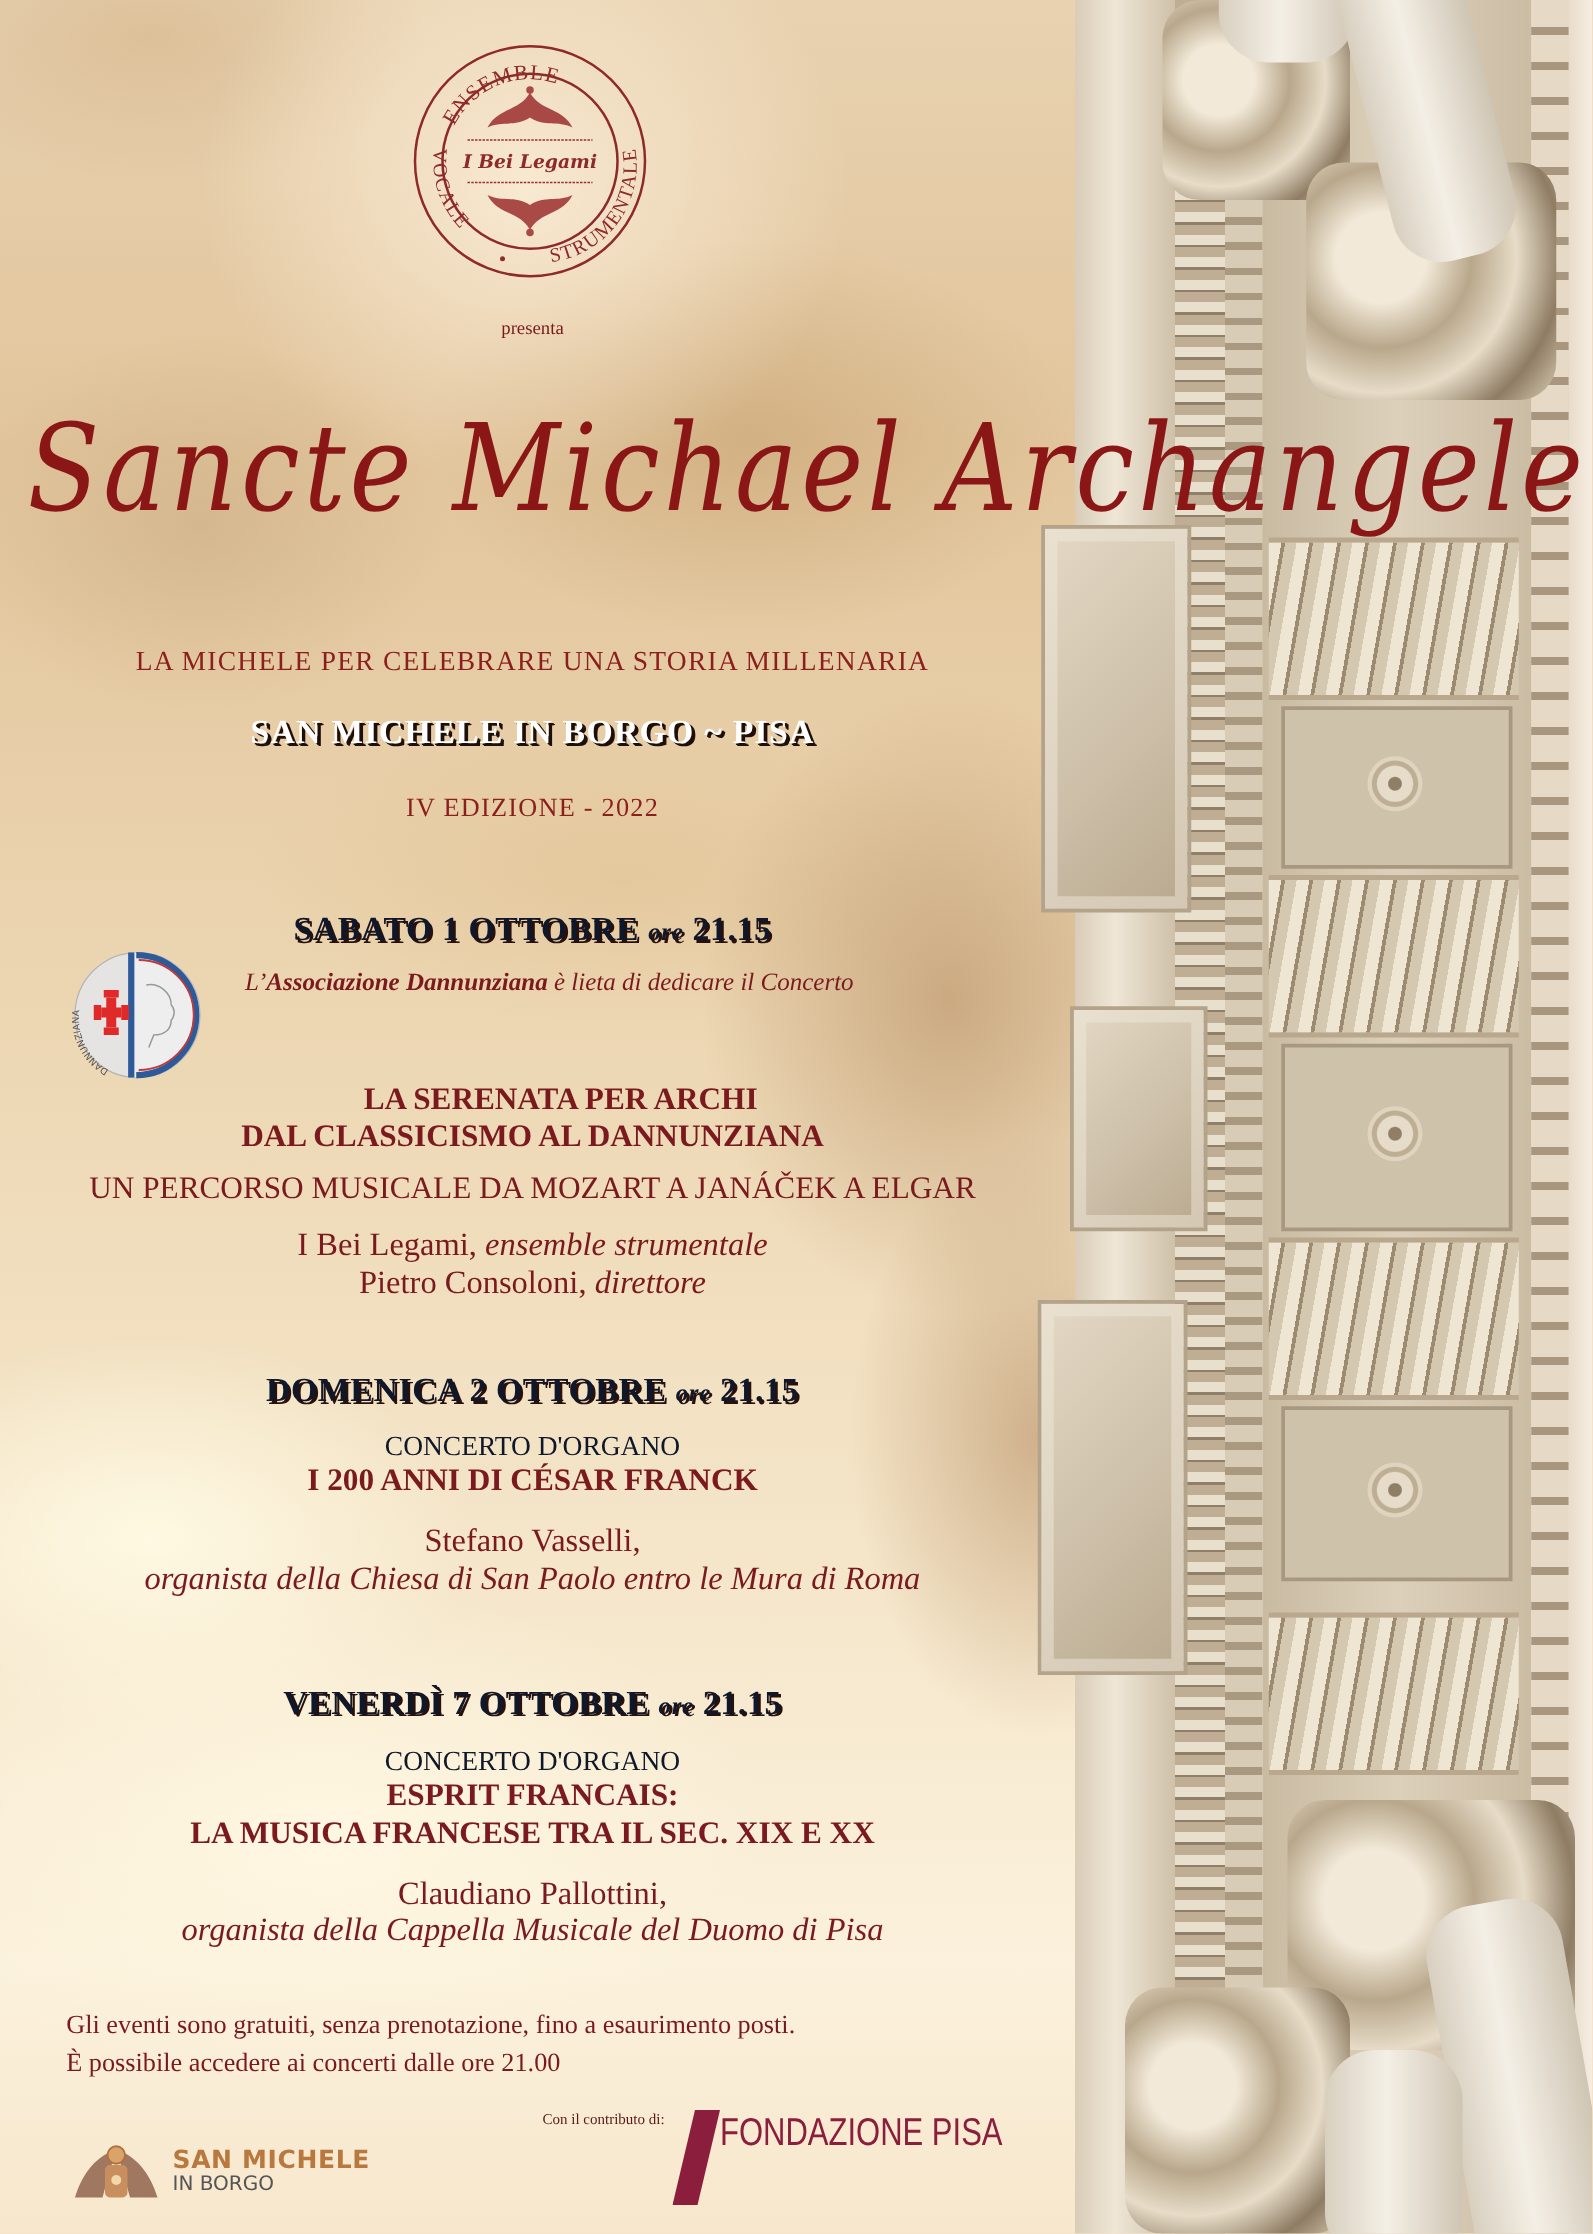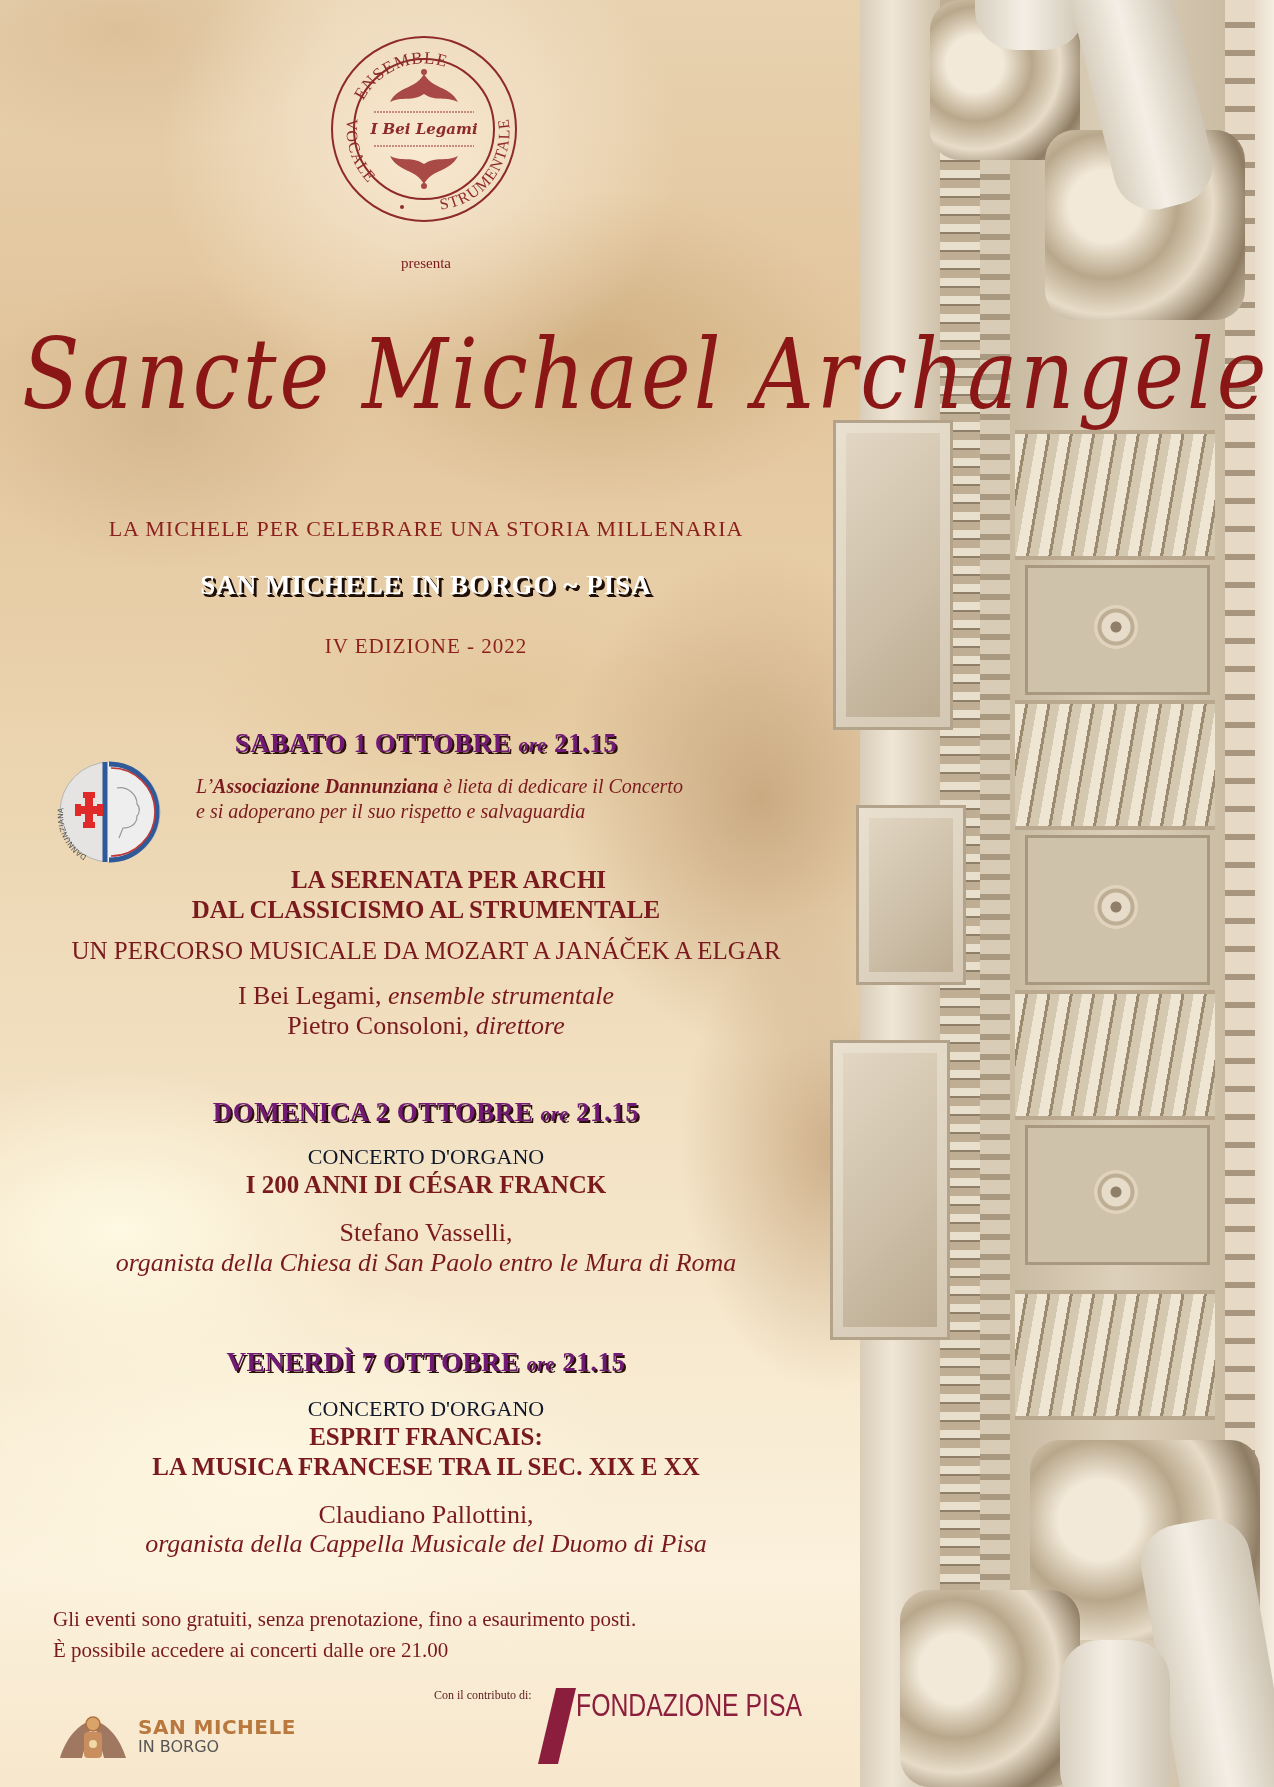--- a/index.html
+++ b/index.html
@@ -53,21 +53,21 @@
     position: absolute; left: 22px; top: 318px; width: 1040px;
     font-family: "DejaVu Serif", "Liberation Serif", serif; font-style: italic;
     font-size: 84px; letter-spacing: 3px; color: #8a1616; font-weight: normal;
     white-space: nowrap; transform: scaleY(1.15); transform-origin: left top;
   }
   .center { position: absolute; left: 0; width: 852px; text-align: center; white-space: nowrap; }
   .subtitle { font-size: 22px; letter-spacing: 1px; color: #8b1f1d; font-variant: small-caps; }
   .venue { font-size: 27px; font-weight: bold; color: #ffffff; letter-spacing: 1px;
     text-shadow: 2px 2px 0 #1e0f08, 3px 3px 0 #1e0f08; }
   .edition { font-size: 21px; color: #8b1f1d; letter-spacing: 1px; }
-  .date-head { font-size: 27px; font-weight: bold; color: #701a75; letter-spacing: 0.5px;
+  .date-head { font-size: 27px; font-weight: bold; color: #0f172a; letter-spacing: 0.5px;
     text-shadow: 2px 2px 0 #2a1008; }
   .date-head .ore { font-style: italic; font-size: 20px; font-weight: bold; }
   .assoc { position: absolute; left: 196px; top: 774px; width: 640px; font-style: italic; font-size: 20px; line-height: 25px; color: #7a1a1e; }
   .assoc b { font-weight: bold; }
   .bold-title { font-size: 25px; font-weight: bold; color: #7a1a1e; line-height: 30px; }
   .plain-title { font-size: 25px; color: #7a1a1e; }
   .plain { font-size: 26px; color: #7a1a1e; line-height: 30px; }
   .plain i { font-style: italic; }
   .small-caps-plain { font-size: 22px; color: #0f172a; }
   .note { position: absolute; left: 53px; top: 1604px; font-size: 21px; line-height: 31px; color: #7a1a1e; }
@@ -181,25 +181,24 @@
     <rect x="26" y="34" width="12" height="6"></rect>
     <rect x="26" y="64" width="12" height="6"></rect>
   </g>
   <text font-family="DejaVu Sans, sans-serif" font-size="7.5" fill="#555">
     <textPath href="#dannArc">DANNUNZIANA</textPath>
   </text>
 </svg>
 
 <div class="assoc">
   <div><span>L’</span><b>Associazione Dannunziana</b><span> è lieta di dedicare il Concerto</span></div>
-  <div>e si adoperano per il suo rispetto e salvaguardia</div>
 </div>
 
 <div class="center bold-title" style="top:865px;padding-left:45px;">LA SERENATA PER ARCHI</div>
-<div class="center bold-title" style="top:895px;">DAL CLASSICISMO AL STRUMENTALE</div>
+<div class="center bold-title" style="top:895px;">DAL CLASSICISMO AL DANNUNZIANA</div>
 <div class="center plain-title" style="top:937px;">UN PERCORSO MUSICALE DA MOZART A JANÁČEK A ELGAR</div>
 <div class="center plain" style="top:981px;">
   <span>I Bei Legami,</span> <i>ensemble strumentale</i>
 </div>
 <div class="center plain" style="top:1011px;">
   <span>Pietro Consoloni,</span> <i>direttore</i>
 </div>
 
 <div class="center date-head" style="top:1097px;">
   <span>DOMENICA 2 OTTOBRE</span>

